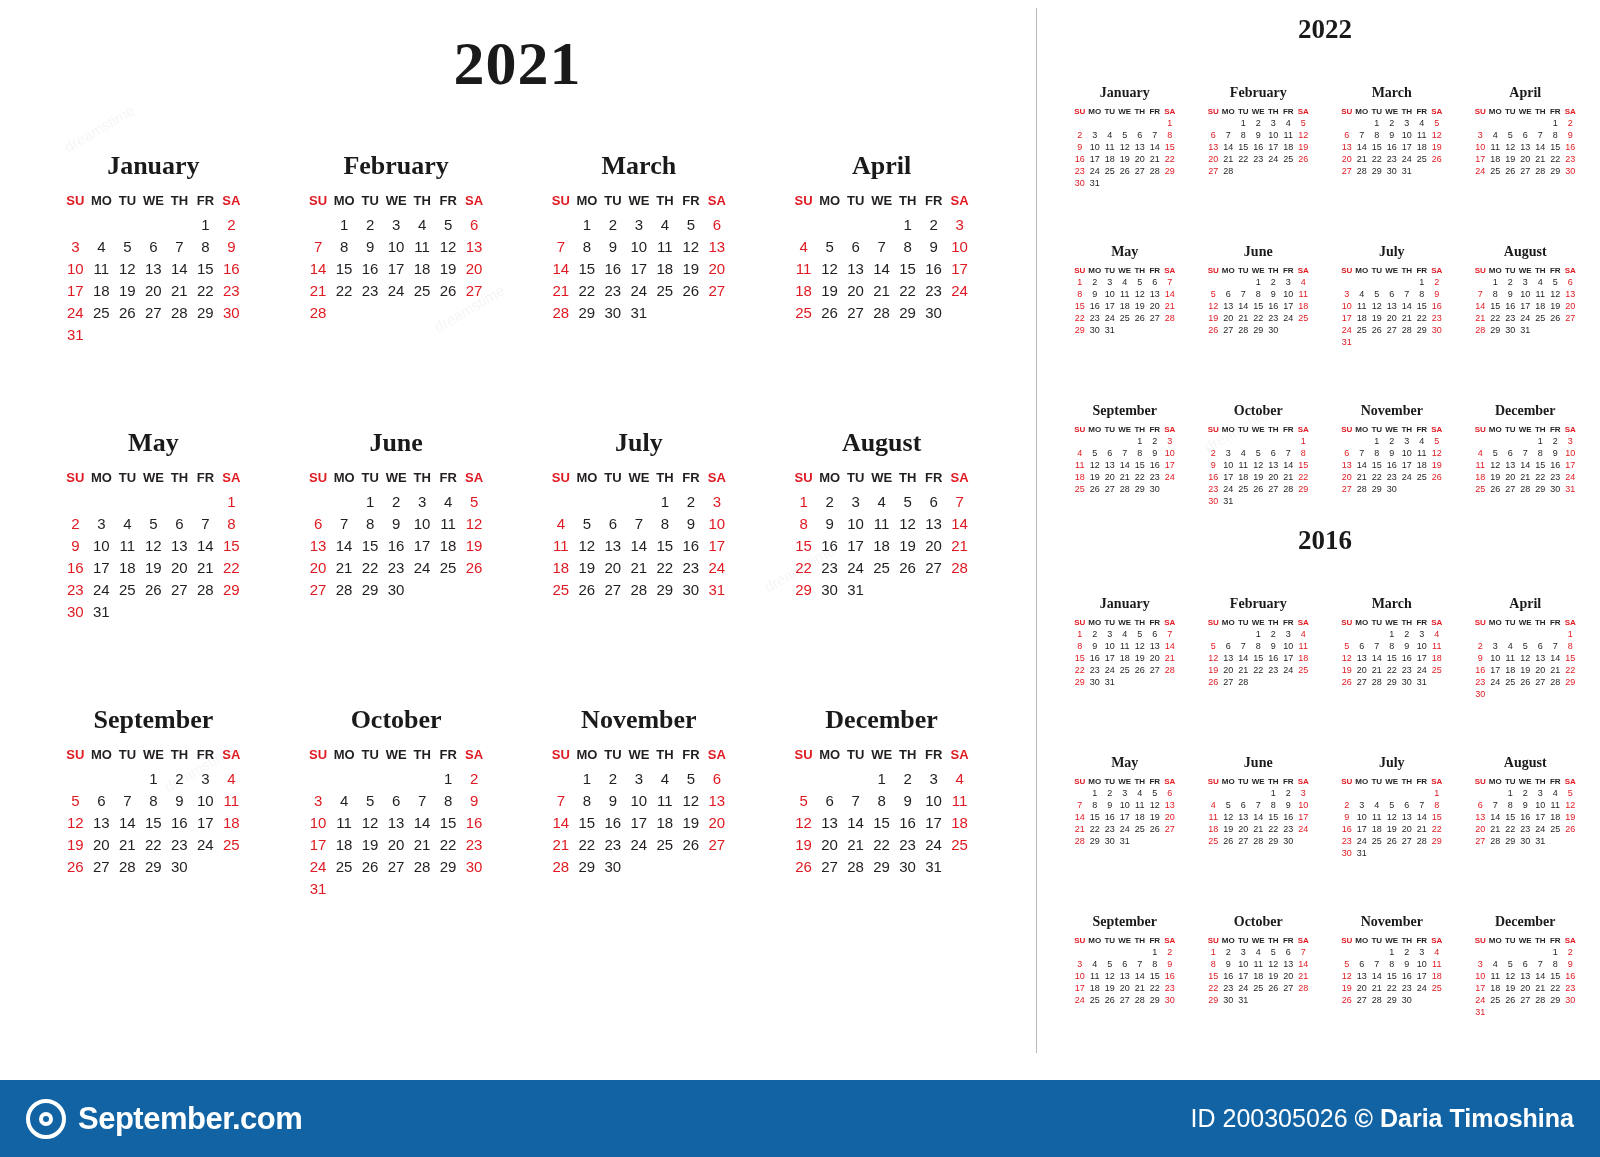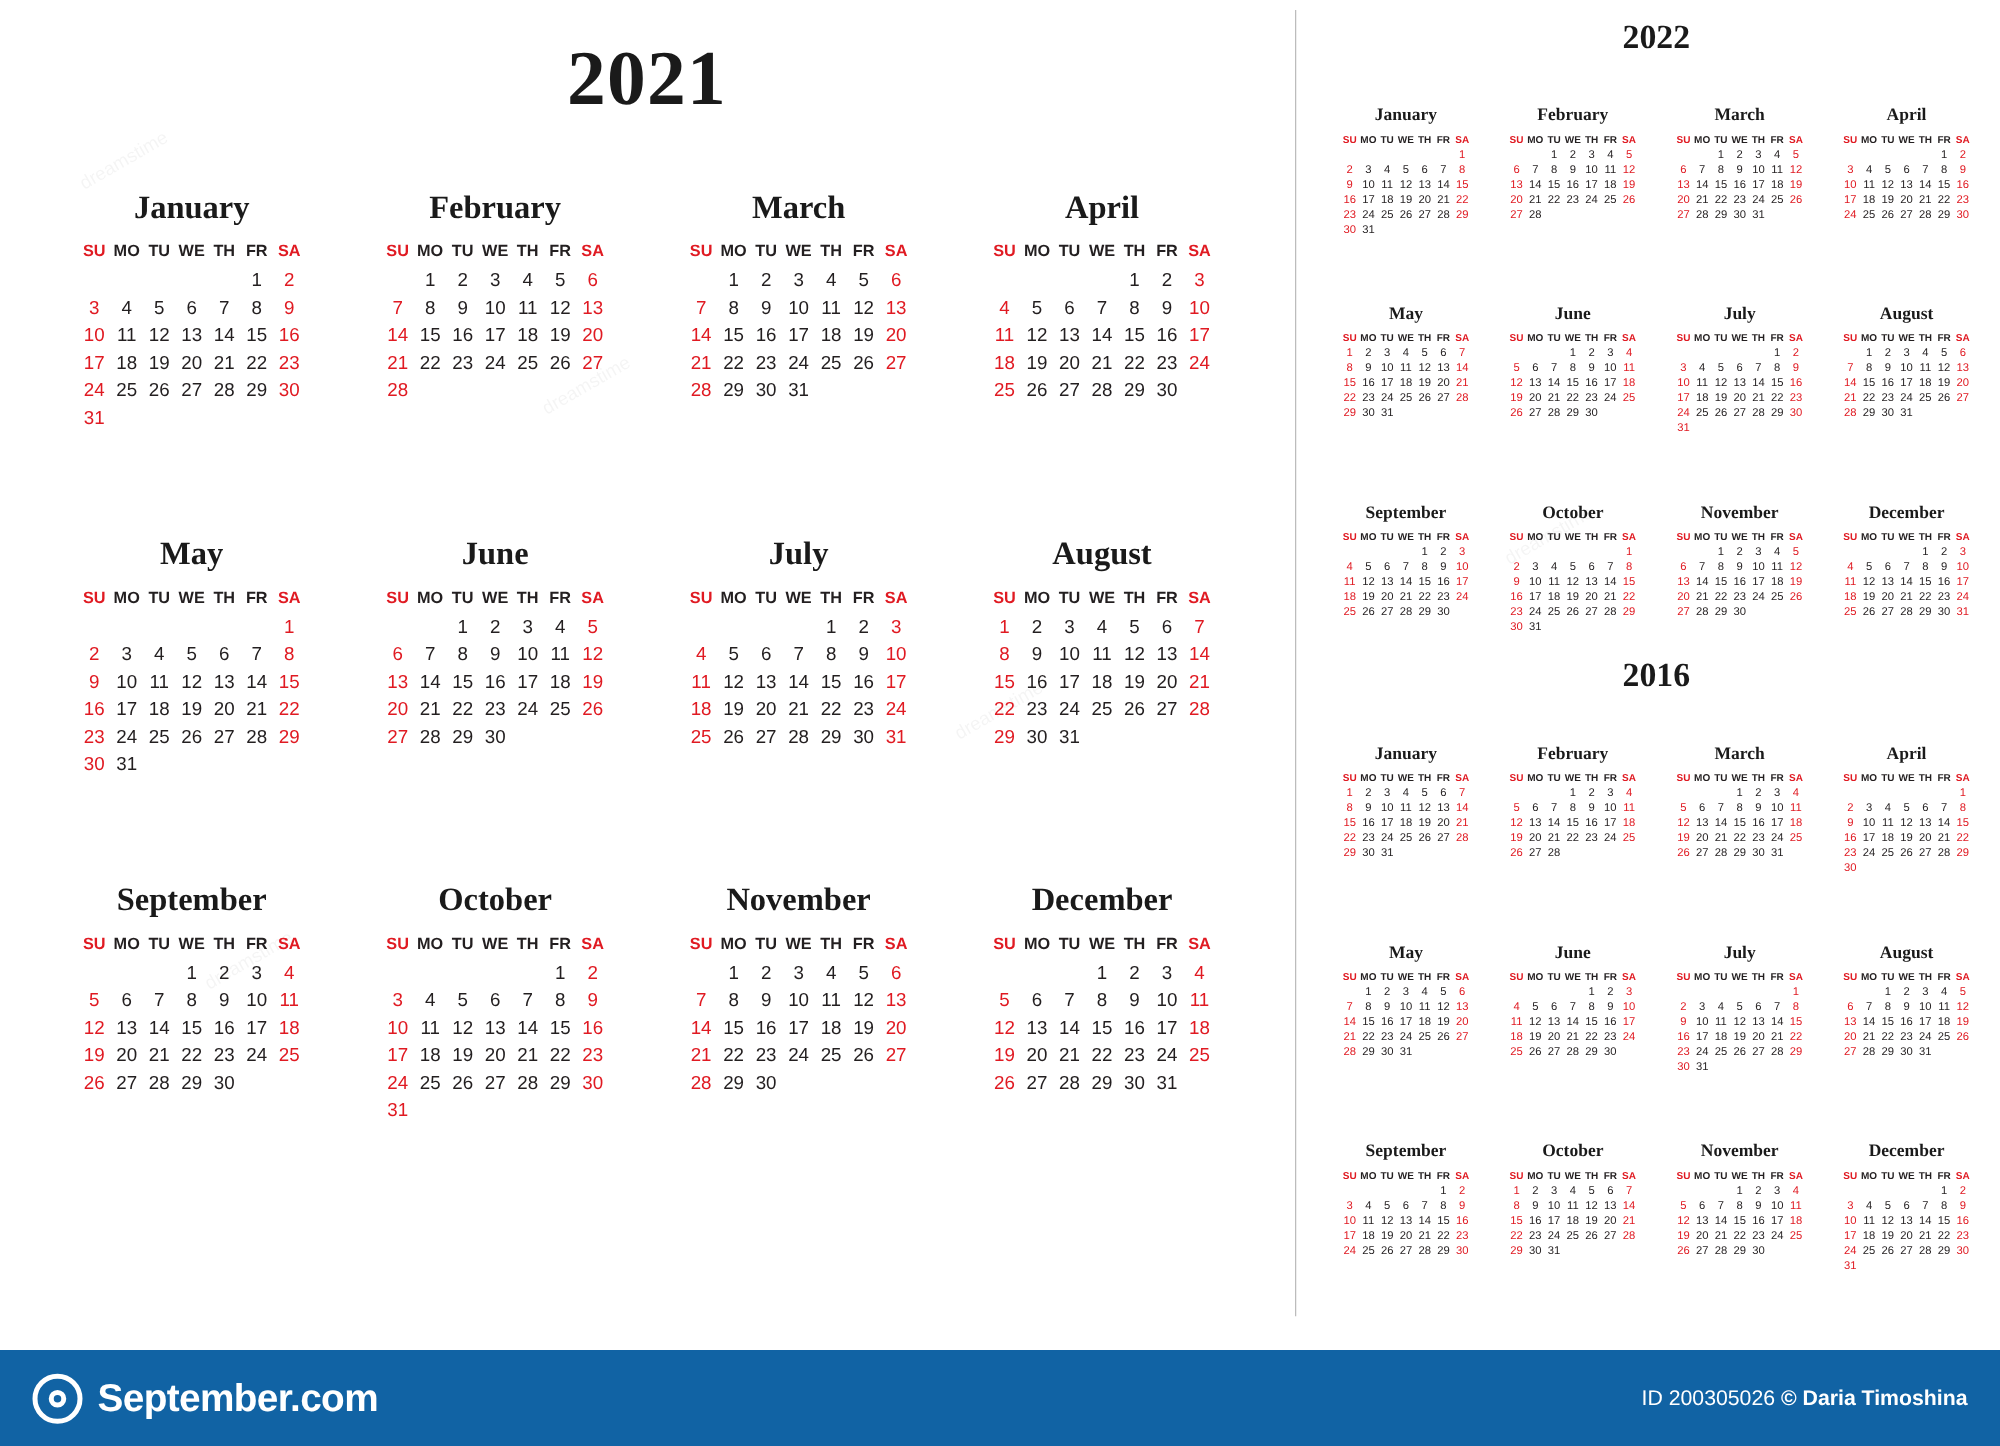--- a/index.html
+++ b/index.html
@@ -168,21 +168,21 @@
   .brand-text{
     color:#ffffff;
     font-family:"Liberation Sans", sans-serif;
     font-size:31px;
     font-weight:bold;
     letter-spacing:-0.5px;
   }
   .credit{
     color:#ffffff;
     font-family:"Liberation Sans", sans-serif;
-    font-size:17px;
+    font-size:25px;
     font-weight:bold;
   }
   .credit .id{font-weight:normal;}
   
   .wm{
     position:absolute;
     color:rgba(0,0,0,0.045);
     font-family:"Liberation Sans", sans-serif;
     font-size:15px;
     transform:rotate(-30deg);

